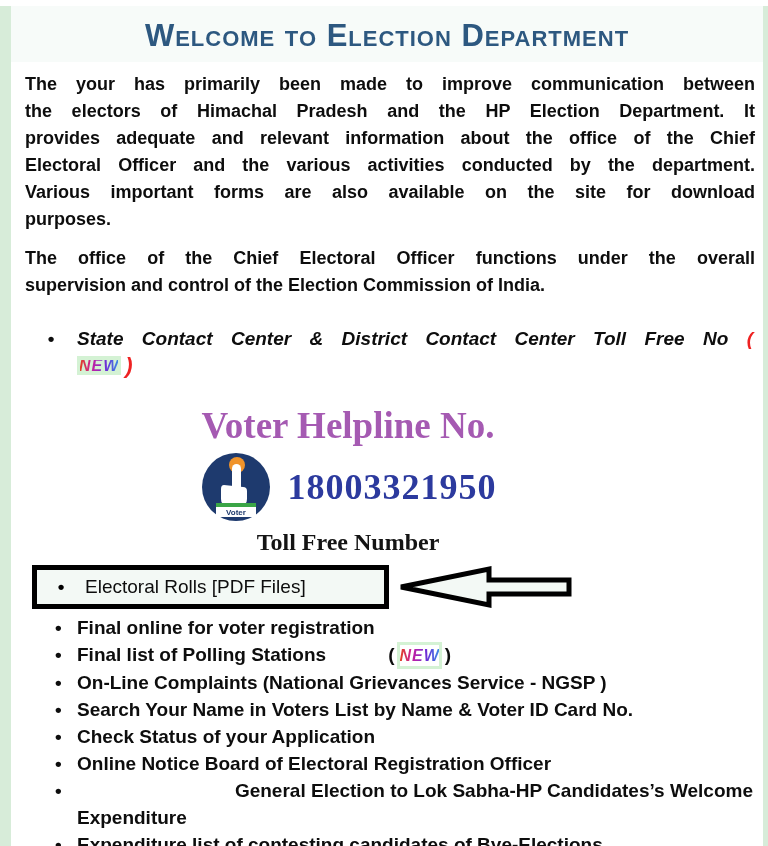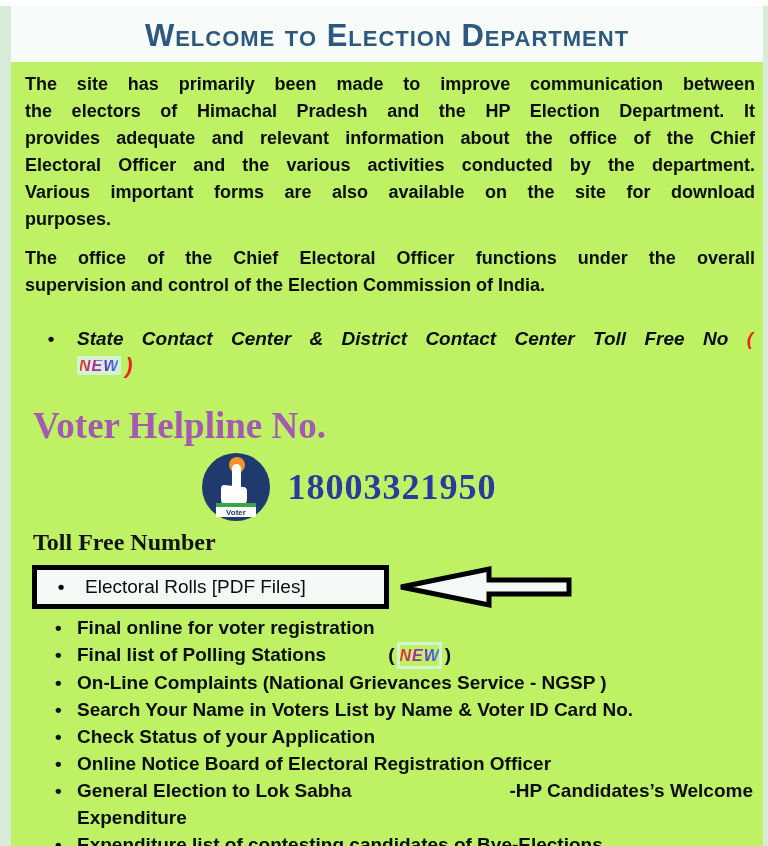--- a/index.html
+++ b/index.html
@@ -1,18 +1,18 @@
 <!DOCTYPE html>
 <html><head>
 <meta charset="utf-8">
 <style>
   html,body{margin:0;padding:0;}
   body{width:768px;height:846px;overflow:hidden;font-family:"Liberation Sans",sans-serif;}
   .page{width:768px;height:846px;background:#d7ecd9;box-sizing:border-box;}
-  .content{margin:6px 5px 0 11px;height:840px;background:#bef264;box-sizing:border-box;
+  .content{margin:6px 5px 0 11px;height:840px;background:#ffffff;box-sizing:border-box;
            padding:8px 8px 0 14px;overflow:hidden;}
 
   
   .title-band{background:#f7fbf9;margin:-8px -8px 0 -14px;padding:12px 0 8px;}
   h1.page-title{margin:0;text-align:center;font-variant:small-caps;
     font-size:31px;font-weight:bold;letter-spacing:1px;color:#2d5880;
     font-family:"Liberation Sans",sans-serif;}
 
   
   .paras{margin-top:9px;color:#0d0d0d;font-weight:bold;font-size:18px;line-height:27px;}
@@ -28,21 +28,21 @@
   .contact .row2{padding-left:52px;display:flex;align-items:center;gap:4px;}
 
   .new-badge{display:inline-block;background:#ccf2cc;padding:0 2px;
     font-size:16px;font-weight:bold;font-style:italic;letter-spacing:1px;
     background-image:linear-gradient(90deg,#e84a00,#c81f9f,#6a2fd8,#2fa0e8);
     -webkit-background-clip:text;background-clip:text;color:transparent;
     box-shadow:0 0 0 3px #d4f2d4 inset;}
   .badge-chip{background:#d4f2d4;display:inline-block;line-height:18px;}
 
   
-  .helpline{width:630px;margin:26px 0 0 8px;text-align:left;}
+  .helpline{width:630px;margin:26px 0 0 8px;text-align:center;}
   .helpline-title{font-family:"Liberation Serif",serif;font-weight:bold;
     font-size:37px;color:#a55ab2;line-height:42px;}
   .helpline-row{display:flex;align-items:center;justify-content:center;gap:16px;margin-top:4px;}
   .helpline-number{font-family:"Liberation Serif",serif;font-weight:bold;
     font-size:36px;color:#2c3a9e;letter-spacing:1px;}
   .tollfree{font-family:"Liberation Serif",serif;font-weight:bold;font-size:24px;
     color:#141414;margin-top:6px;}
 
   
   .box-row{display:flex;align-items:center;margin:8px 0 0 7px;height:46px;}
@@ -52,37 +52,37 @@
   .highlight-box .boxed-label{font-size:19px;font-weight:normal;color:#0d0d0d;}
   .arrow{margin-left:8px;flex:0 0 auto;}
 
   
   ul.links{list-style:none;margin:4px 0 0 0;padding:0;font-size:19px;line-height:27px;
     font-weight:bold;color:#0d0d0d;}
   ul.links > li{position:relative;padding-left:52px;cursor:pointer;}
   ul.links > li::before{content:"\2022";position:absolute;left:30px;}
   .gap-paren{margin-left:62px;}
   .paren-sp{margin:0 3px;}
-  .split-line{display:flex;justify-content:space-between;padding-right:2px;}
+  .split-line{display:flex;justify-content:flex-end;padding-right:2px;}
   .cont-line{padding-left:0;}
   li.justify-last{text-align:justify;text-align-last:justify;padding-right:2px;}
 </style>
 </head>
 <body>
 
 <div class="page">
   <div class="content">
 
     <div class="title-band">
       <h1 class="page-title">Welcome to Election Department</h1>
     </div>
 
     <div class="paras">
 
-    <div class="para-line">The site has primarily been made to improve communication between</div>
+    <div class="para-line">The your has primarily been made to improve communication between</div>
         <div class="para-line">the electors of Himachal Pradesh and the HP Election Department. It</div>
         <div class="para-line">provides adequate and relevant information about the office of the Chief</div>
         <div class="para-line">Electoral Officer and the various activities conducted by the department.</div>
         <div class="para-line">Various important forms are also available on the site for download</div>
         <div class="para-line last">purposes.</div>
       </div>
 
     <div class="paras" style="margin-top:12px;">
 
     <div class="para-line">The office of the Chief Electoral Officer functions under the overall</div>

